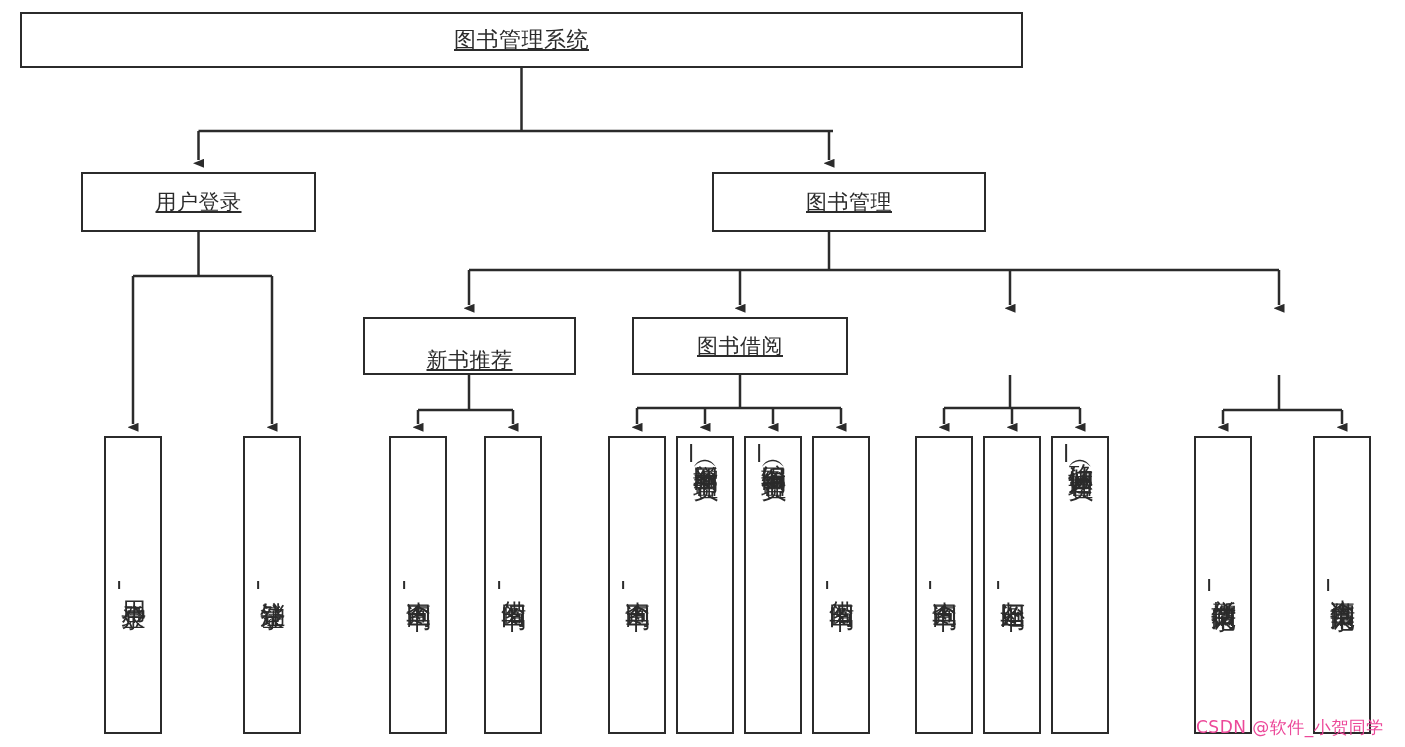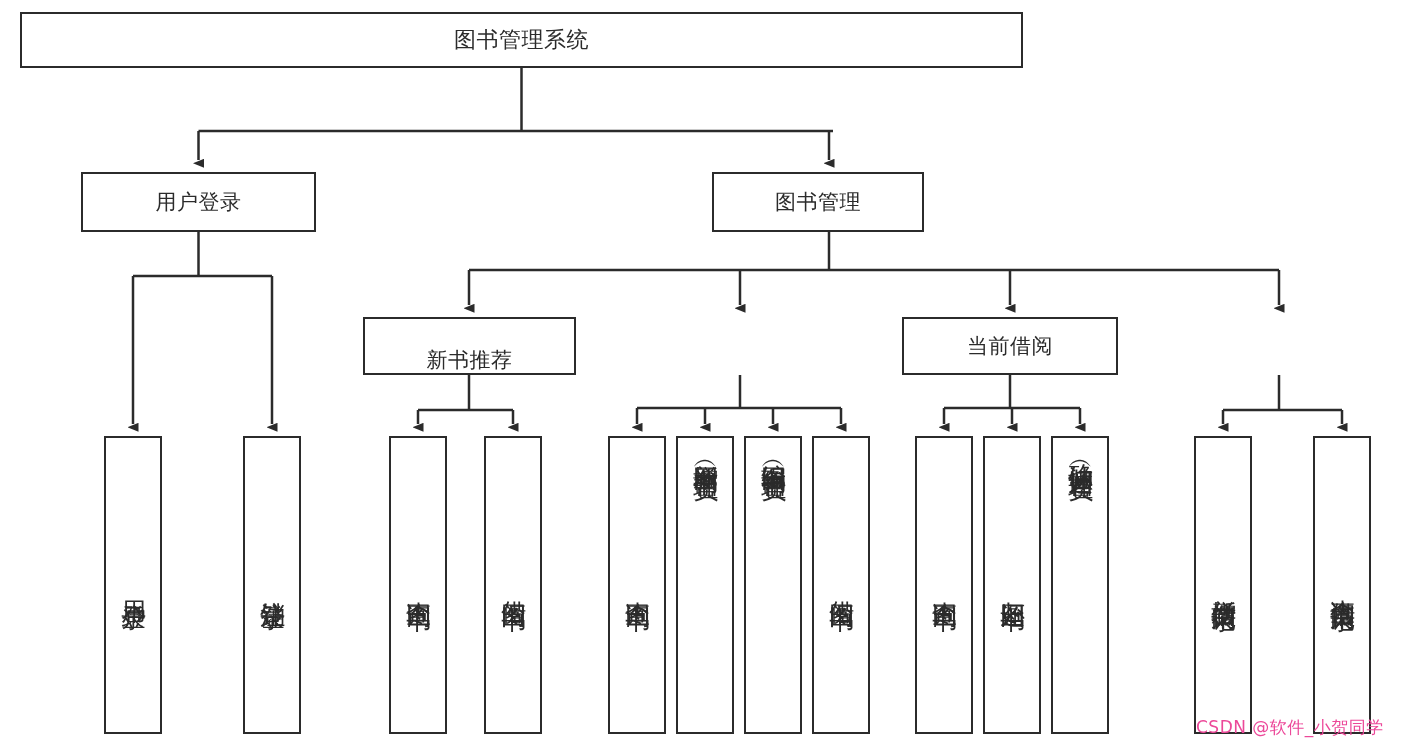--- a/index.html
+++ b/index.html
@@ -28,20 +28,21 @@
   }
   .node {
     position: absolute;
     box-sizing: border-box;
     border: 2.5px solid #2b2b2b;
     background: #ffffff;
     display: flex;
     align-items: center;
     justify-content: center;
     color: #2b2b2b;
+    text-decoration: underline;
   }
   .node .label {
     display: block;
     text-align: center;
     line-height: 1.18;
     letter-spacing: 0.5px;
   }
   
   .node.horiz .label {
     font-size: 21px;
@@ -131,29 +132,29 @@
     </g>
   </svg>
 
   <div class="node horiz root" style="left: 20px; top: 12px; width: 1003px; height: 56px; border-color: rgb(43, 43, 43); background: rgb(255, 255, 255); color: rgb(43, 43, 43);">
     <span class="label">图书管理系统</span>
   </div>
 
   <div class="node horiz" style="left: 81px; top: 172px; width: 235px; height: 60px; border-color: rgb(43, 43, 43); background: rgb(255, 255, 255); color: rgb(43, 43, 43);">
     <span class="label">用户登录</span>
   </div>
-  <div class="node horiz" style="left: 712px; top: 172px; width: 212px; height: 60px; border-color: rgb(43, 43, 43); background: rgb(255, 255, 255); color: rgb(43, 43, 43);">
+  <div class="node horiz" style="left: 712px; top: 172px; width: 274px; height: 60px; border-color: rgb(43, 43, 43); background: rgb(255, 255, 255); color: rgb(43, 43, 43);">
     <span class="label">图书管理</span>
   </div>
 
   <div class="node horiz" style="left: 363px; top: 317px; width: 213px; height: 58px; border-color: rgb(43, 43, 43); background: rgb(255, 255, 255); color: rgb(43, 43, 43); align-items: flex-end;">
     <span class="label">新书推荐</span>
   </div>
-  <div class="node horiz" style="left: 902px; top: 317px; width: 216px; height: 58px; border-color: rgb(43, 43, 43); background: rgb(255, 255, 255); color: rgb(43, 43, 43);">
-    <span class="label">当前借阅</span>
+  <div class="node horiz" style="left: 632px; top: 317px; width: 216px; height: 58px; border-color: rgb(43, 43, 43); background: rgb(255, 255, 255); color: rgb(43, 43, 43);">
+    <span class="label">图书借阅</span>
   </div>
 
   <div class="node vert center" style="left: 104px; top: 436px; width: 58px; height: 298px; border-color: rgb(43, 43, 43); background: rgb(255, 255, 255); color: rgb(43, 43, 43);">
     <span class="label">用户登录</span>
   </div>
   <div class="node vert center" style="left: 243px; top: 436px; width: 58px; height: 298px; border-color: rgb(43, 43, 43); background: rgb(255, 255, 255); color: rgb(43, 43, 43);">
     <span class="label">注销登录</span>
   </div>
   <div class="node vert center" style="left: 389px; top: 436px; width: 58px; height: 298px; border-color: rgb(43, 43, 43); background: rgb(255, 255, 255); color: rgb(43, 43, 43);">
     <span class="label">查询图书</span>

